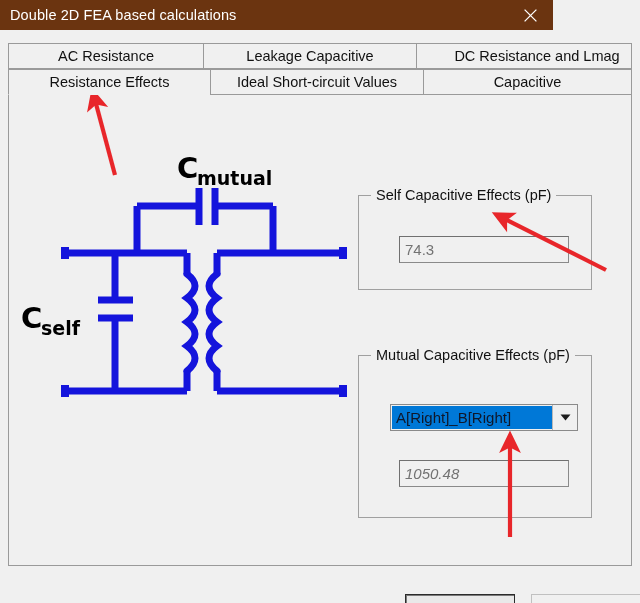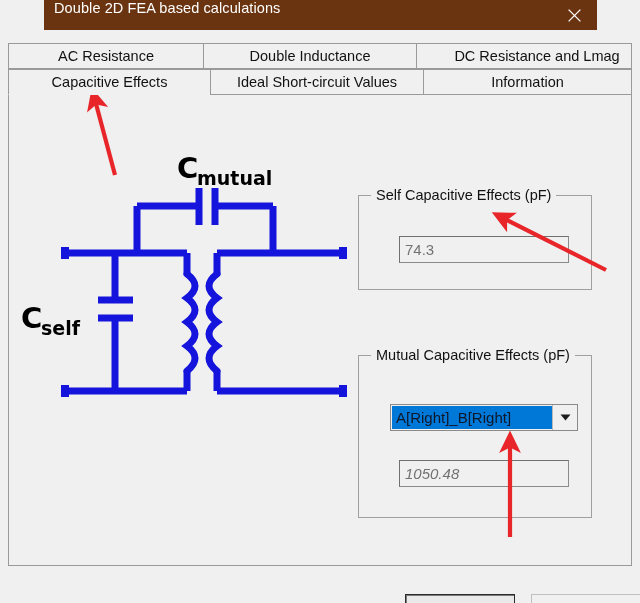--- a/index.html
+++ b/index.html
@@ -25,22 +25,22 @@
   }
 
   
   .titlebar {
     position: absolute;
     left: 0; top: 0;
     width: 553px;
     height: 30px;
     background: #6b3410;
     display: flex;
-    box-sizing: border-box;
-    margin-left: 44px;
+    align-items: center;
+    box-sizing: border-box;
   }
   .title-text {
     color: #ffffff;
     font-size: 14.5px;
     padding-left: 10px;
     letter-spacing: 0.1px;
     white-space: nowrap;
   }
   .title-spacer { flex: 1 1 auto; }
   .close-btn {
@@ -271,36 +271,36 @@
 
     <div class="tabctl">
 
       <div class="tabstrip">
 
         <div class="tabrow row1">
           <div class="tab tab-t1">
             <span>AC Resistance</span>
           </div>
           <div class="tab tab-t2">
-            <span>Double Inductance</span>
+            <span>Leakage Capacitive</span>
           </div>
           <div class="tab tab-t3">
             <span>DC Resistance and Lmag</span>
           </div>
         </div>
 
         <div class="tabrow row2">
           <div class="tab tab-b1 selected">
-            <span>Capacitive Effects</span>
+            <span>Resistance Effects</span>
           </div>
           <div class="tab tab-b2">
             <span>Ideal Short-circuit Values</span>
           </div>
           <div class="tab tab-b3">
-            <span>Information</span>
+            <span>Capacitive</span>
           </div>
         </div>
 
       </div>
 
       <div class="tabpage">
 
         <div class="circuit">
           <svg width="340" height="300" viewBox="0 0 340 300" aria-hidden="true">
             <g stroke="#1414dc" stroke-width="7" fill="none" stroke-linecap="butt">

